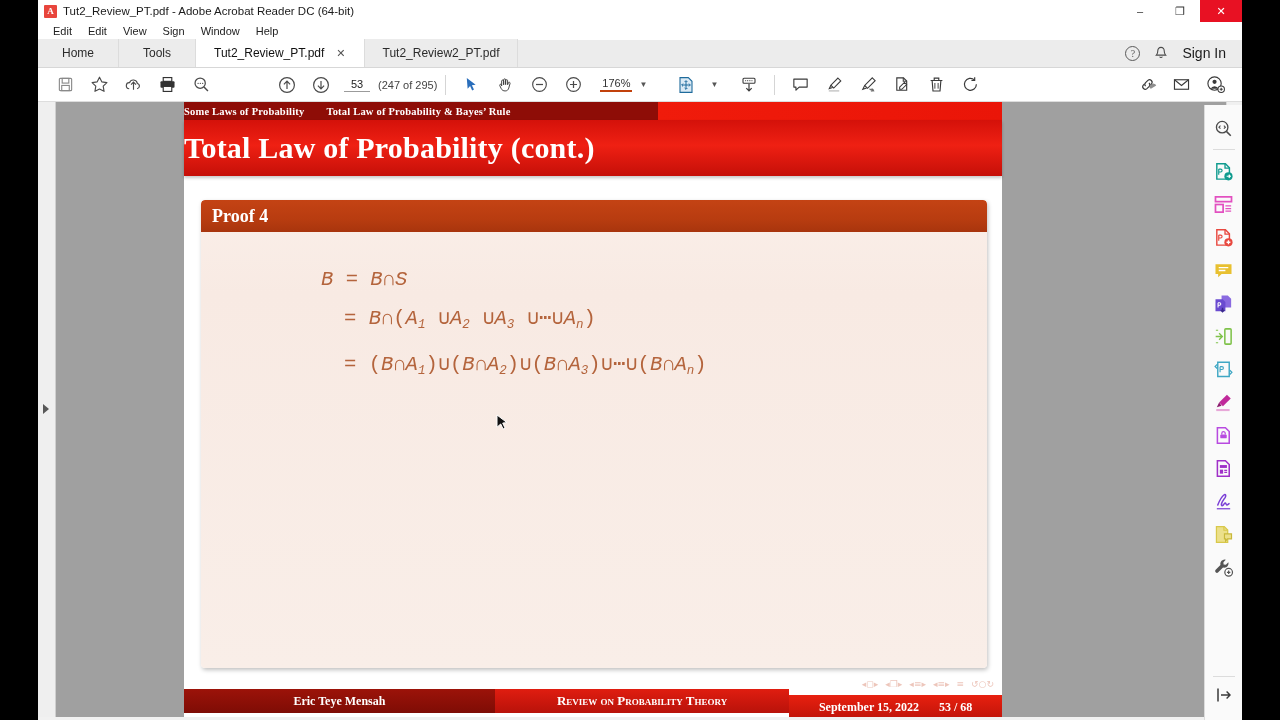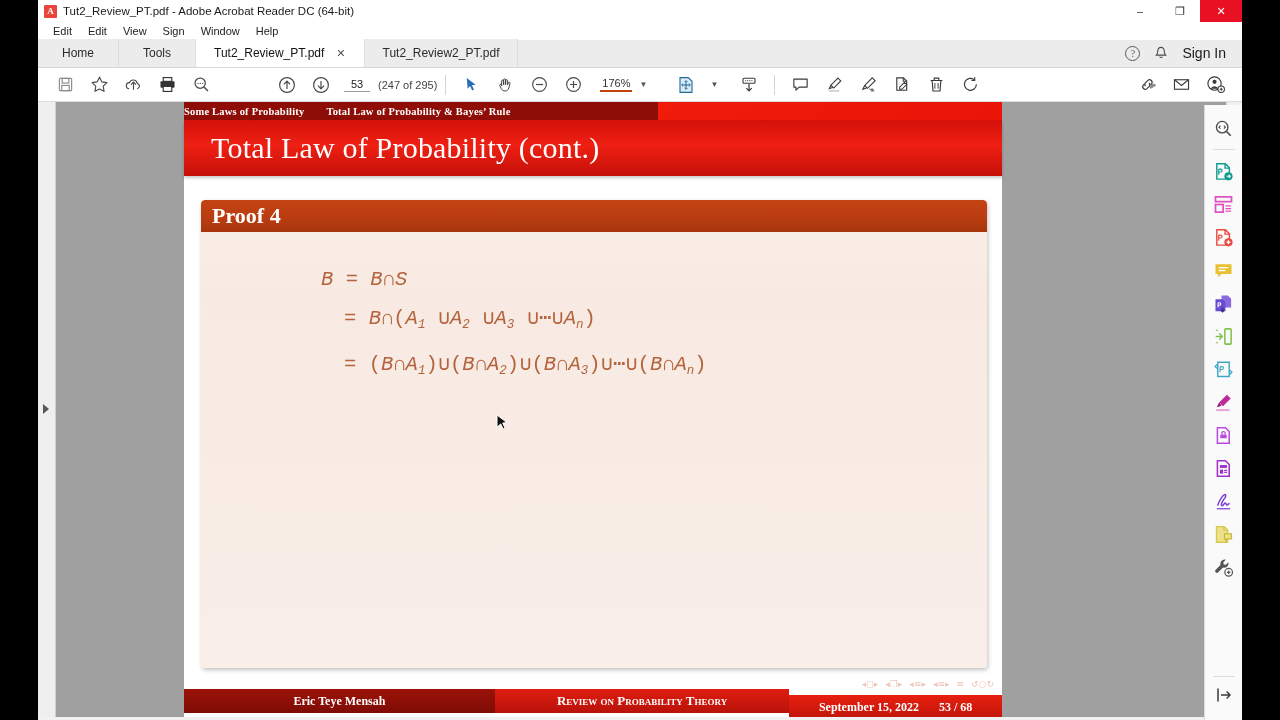--- a/index.html
+++ b/index.html
@@ -204,45 +204,44 @@
   .slide-topnav .nv1 { }
   .slide-topnav .nv2 { margin-left: 22px; }
   .slide-title {
     height: 56px;
     background: linear-gradient(to bottom, #d4110a 0%, #ef2013 45%, #c50f08 100%);
     display: flex; align-items: center;
     box-shadow: 0 2px 3px rgba(0,0,0,.22);
   }
   .slide-title span {
     font-family: "Liberation Serif", serif;
-    font-weight: normal;
+    font-weight: bold;
     font-size: 30px;
     color: #ffffff;
-    margin-left: 27px;
     letter-spacing: .2px;
   }
   .block {
     position: absolute;
     left: 17px; top: 98px;
     width: 786px; height: 468px;
     border-radius: 4px;
     background: linear-gradient(to bottom, #faefe9 0%, #f8eae3 20%, #f9eee8 100%);
     box-shadow: 1px 2px 4px rgba(0,0,0,.25);
     overflow: hidden;
   }
   .block-head {
     height: 32px;
     background: linear-gradient(to bottom, #c44314 0%, #b83c10 60%, #a8350d 100%);
     border-radius: 4px 4px 0 0;
     display: flex; align-items: center;
   }
   .block-head span {
     font-family: "Liberation Serif", serif;
     font-weight: bold;
-    font-size: 22px;
+    font-size: 18px;
     color: #fff;
     margin-left: 11px;
   }
   .math {
     padding: 28px 0 0 120px;
     font-family: Liberation Mono, monospace;
     color: #b4643c;
     font-size: 20.5px;
     line-height: 39px;
     font-style: italic;

